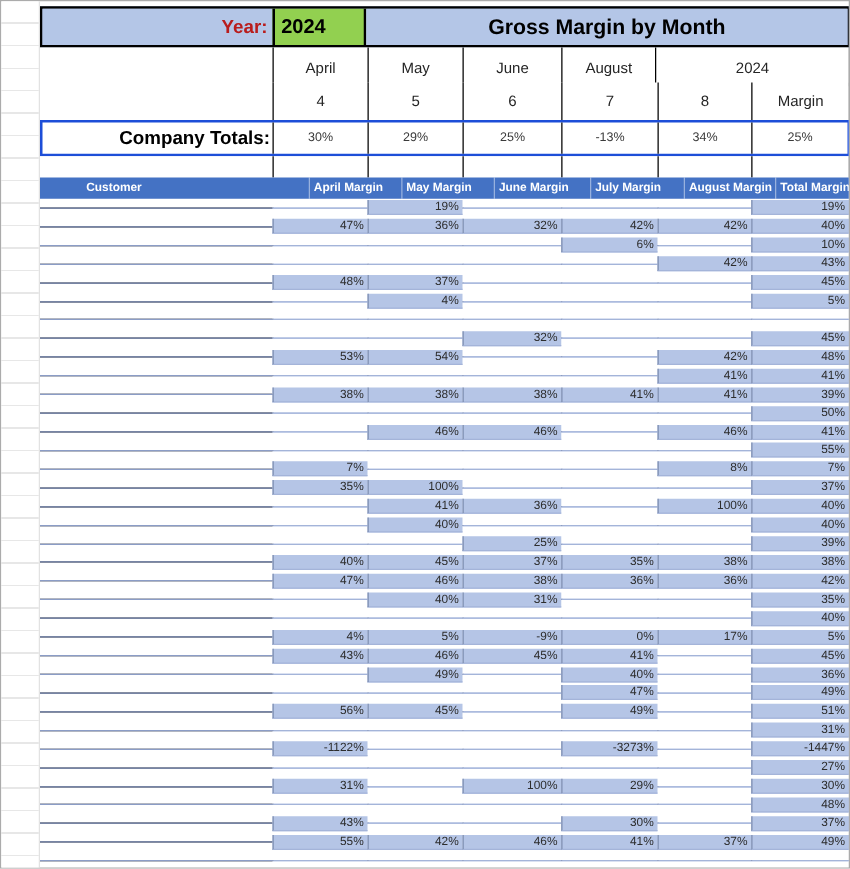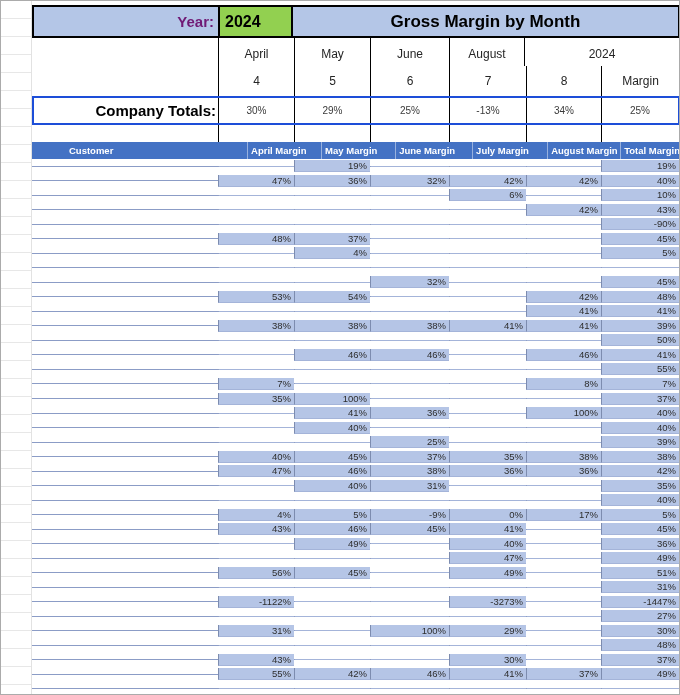--- a/index.html
+++ b/index.html
@@ -15,21 +15,21 @@
     background:repeating-linear-gradient(to bottom,#ffffff 0 17px,#e7e7e7 17px 18px);
     border-right:1px solid #e2e2e2;
   }
   
   .banner{
     position:absolute;left:31px;top:4px;width:648px;height:33px;
     display:flex;border:2px solid #000;background:#B4C6E7;
   }
   .banner .year-label{
     width:184px;display:flex;align-items:center;justify-content:flex-end;
-    padding-right:4px;font-weight:700;font-size:15px;color:#701a75;background:#B4C6E7;
+    padding-right:4px;font-weight:700;font-size:15px;color:#b91c1c;background:#B4C6E7;
   }
   .banner .year-value{
     width:75px;display:flex;align-items:center;justify-content:flex-start;
     padding-left:5px;font-weight:700;font-size:16px;color:#000;background:#92D050;
     border-left:2px solid #000;border-right:2px solid #000;
   }
   .banner .title{
     flex:1;display:flex;align-items:center;justify-content:center;
     font-weight:700;font-size:17px;color:#000;background:#B4C6E7;
   }
@@ -181,29 +181,20 @@
           <div class="dcust"></div>
           <div class="dcell c-apr"></div>
           <div class="dcell c-may"></div>
           <div class="dcell c-jun"></div>
           <div class="dcell c-jul"></div>
           <div class="dcell c-aug">42%</div>
           <div class="dcell c-tot lastc">43%</div>
         </div>
         <div class="drow">
           <div class="dcust"></div>
-          <div class="dcell c-apr"></div>
-          <div class="dcell c-may"></div>
-          <div class="dcell c-jun"></div>
-          <div class="dcell c-jul"></div>
-          <div class="dcell c-aug"></div>
-          <div class="dcell c-tot lastc">-90%</div>
-        </div>
-        <div class="drow">
-          <div class="dcust"></div>
           <div class="dcell c-apr">48%</div>
           <div class="dcell c-may">37%</div>
           <div class="dcell c-jun"></div>
           <div class="dcell c-jul"></div>
           <div class="dcell c-aug"></div>
           <div class="dcell c-tot lastc">45%</div>
         </div>
         <div class="drow">
           <div class="dcust"></div>
           <div class="dcell c-apr"></div>

